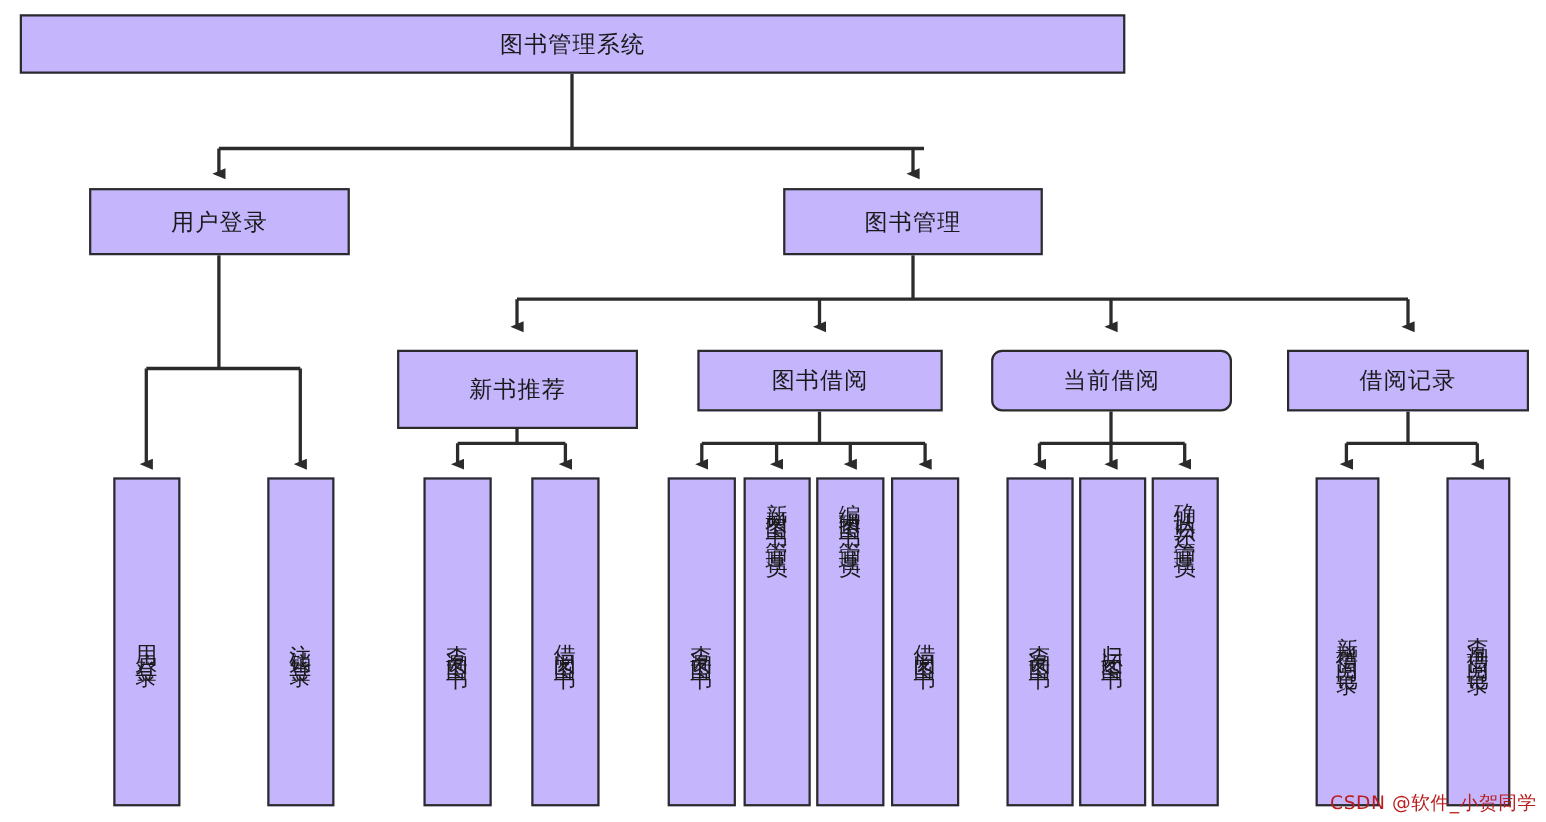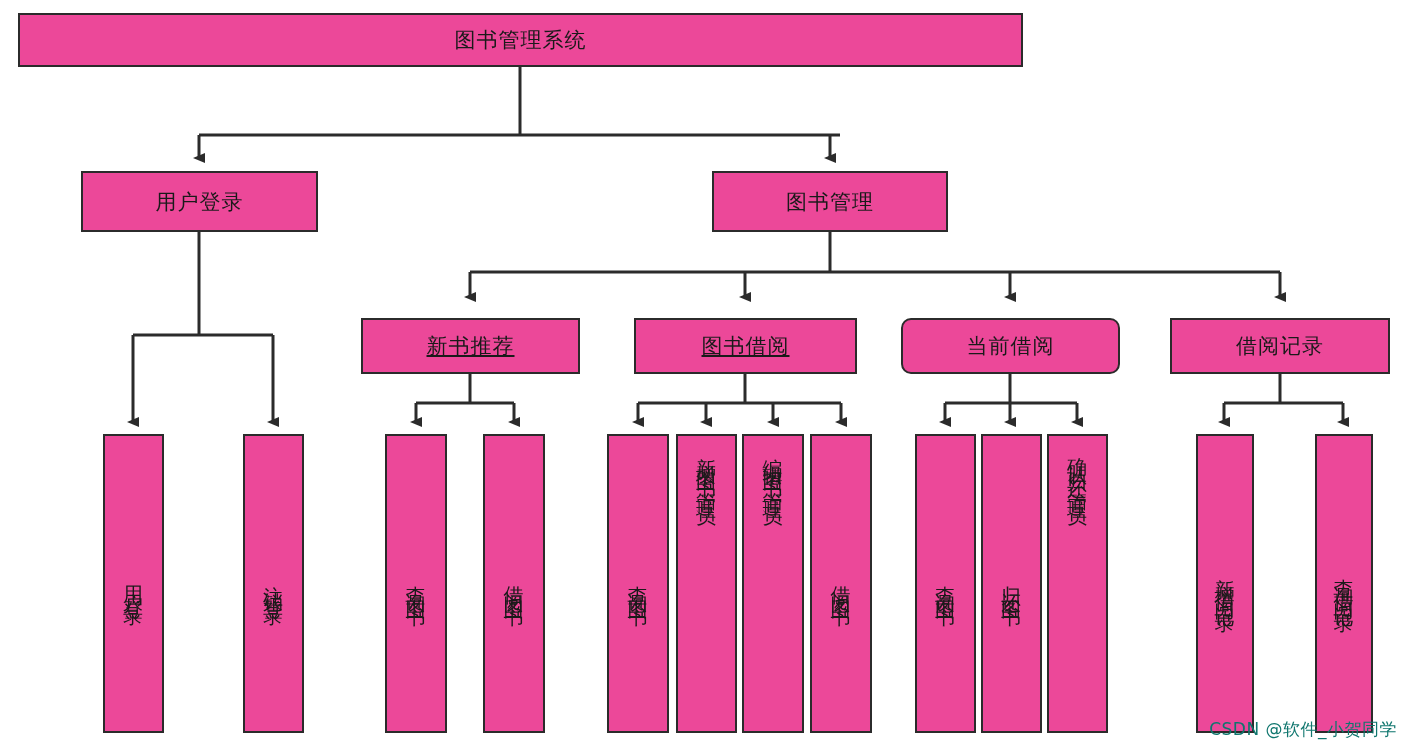--- a/index.html
+++ b/index.html
@@ -11,21 +11,21 @@
     overflow:hidden;
     position:relative;
   }
   #diagram{
     position:absolute;left:0;top:0;width:1405px;height:747px;
   }
   .node{
     position:absolute;
     box-sizing:border-box;
     border:2px solid #2b2b2b;
-    background:#ec4899;
+    background:#c4b5fd;
     display:flex;
     align-items:center;
     justify-content:center;
     color:#1a1a1a;
   }
   .node.horiz{
     font-size:21px;
     letter-spacing:1px;
   }
   .node.root{
@@ -51,21 +51,21 @@
     display:block;
   }
   svg#edges{
     position:absolute;left:0;top:0;width:1405px;height:747px;
     pointer-events:none;
   }
   .watermark{
     position:absolute;
     right:8px;bottom:6px;
     font-size:17px;
-    color:#0f766e;
+    color:#b91c1c;
     letter-spacing:0.5px;
     white-space:nowrap;
   }
 </style>
 </head>
 <body>
 
 <div id="diagram">
 
   <svg id="edges" viewBox="0 0 1405 747">
@@ -122,24 +122,24 @@
     <span class="label">图书管理系统</span>
   </div>
 
   <div class="node horiz" style="left:81px;top:171px;width:237px;height:61px;">
     <span class="label">用户登录</span>
   </div>
   <div class="node horiz" style="left:712px;top:171px;width:236px;height:61px;font-family:Liberation Mono, monospace;">
     <span class="label">图书管理</span>
   </div>
 
-  <div class="node horiz" style="left:361px;top:318px;width:219px;height:56px;text-decoration:underline;">
+  <div class="node horiz" style="left:361px;top:318px;width:219px;height:72px;">
     <span class="label">新书推荐</span>
   </div>
-  <div class="node horiz" style="left:634px;top:318px;width:223px;height:56px;text-decoration:underline;">
+  <div class="node horiz" style="left:634px;top:318px;width:223px;height:56px;">
     <span class="label">图书借阅</span>
   </div>
   <div class="node horiz" style="left:901px;top:318px;width:219px;height:56px;border-radius:10px;">
     <span class="label">当前借阅</span>
   </div>
   <div class="node horiz" style="left:1170px;top:318px;width:220px;height:56px;">
     <span class="label">借阅记录</span>
   </div>
 
   <div class="node vert" style="left:103px;top:434px;width:61px;height:299px;">

